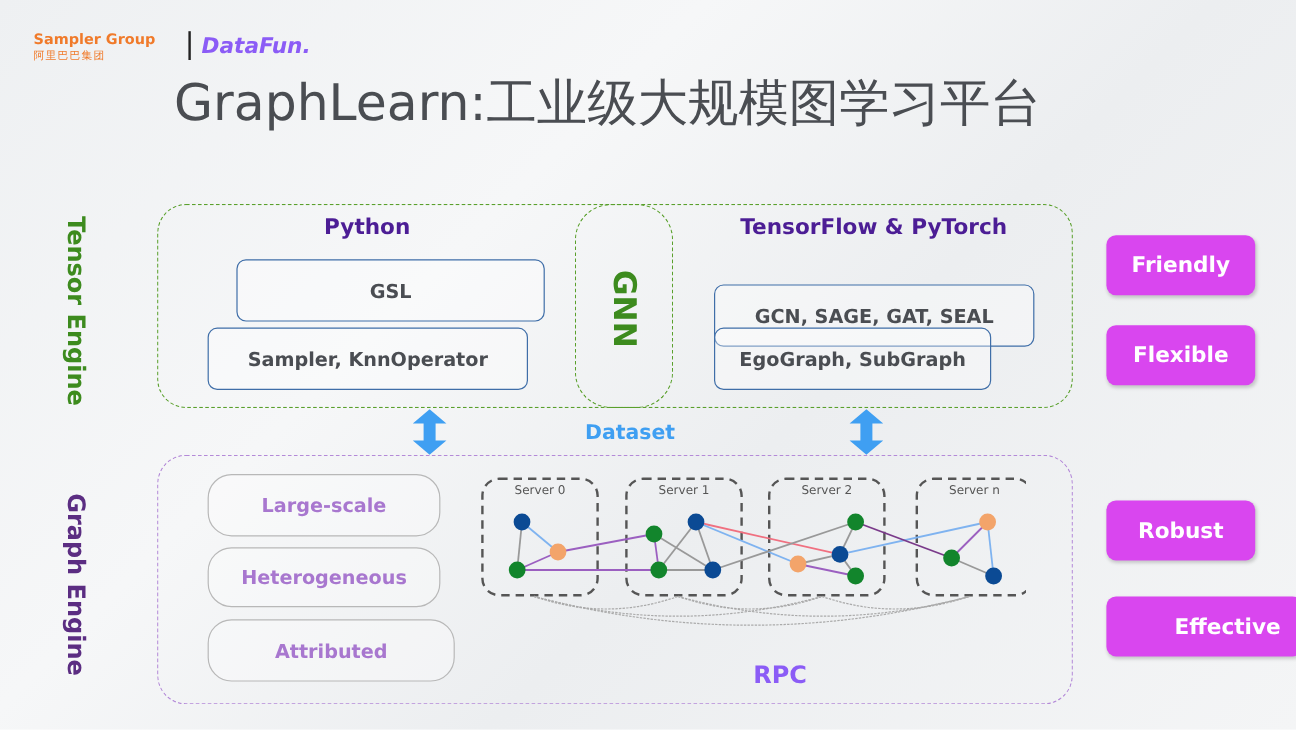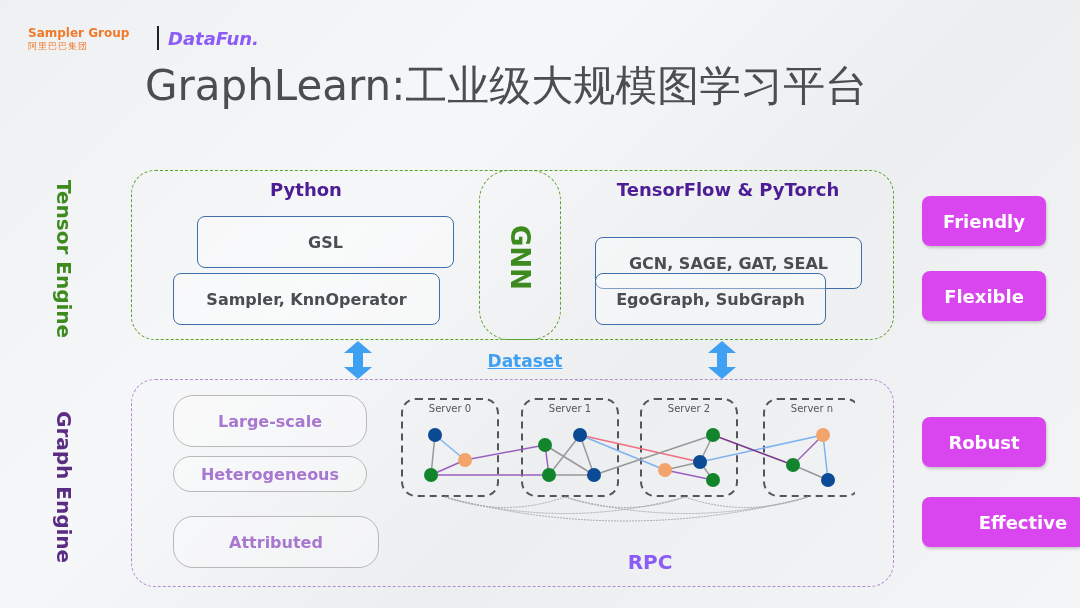--- a/index.html
+++ b/index.html
@@ -19,21 +19,21 @@
   .gnn-box{left:479px;top:170px;width:82px;height:170px;border:1.5px dashed #5aa02c;border-radius:30px;box-sizing:border-box;}
   .gnn-text{left:505px;top:225px;color:#3d8b1e;font-weight:bold;font-size:26px;writing-mode:vertical-rl;}
   .sec-head{color:#4c1d95;font-weight:bold;font-size:18px;text-align:center;}
   .blue-box{border:1.5px solid #3f6ea8;border-radius:8px;box-sizing:border-box;background:rgba(255,255,255,0.35);
     display:flex;align-items:center;justify-content:center;font-weight:bold;color:#4a4d52;font-size:16px;}
   .graph-box{left:131px;top:379px;width:763px;height:208px;border:1.5px dashed #b48ad8;border-radius:24px;box-sizing:border-box;}
   .gray-box{border:1.5px solid #b8b8b8;border-radius:20px;box-sizing:border-box;background:rgba(255,255,255,0.3);
     display:flex;align-items:center;justify-content:center;font-weight:bold;color:#a877cf;font-size:16px;}
   .orange-btn{background:#d946ef;border-radius:8px;color:#fff;font-weight:bold;font-size:18px;
     display:flex;align-items:center;justify-content:center;width:124px;height:50px;box-shadow:1px 2px 3px rgba(0,0,0,0.18);cursor:pointer;}
-  .dataset{left:460px;top:351px;width:130px;text-align:center;color:#3f9ff2;font-weight:bold;font-size:17px;text-decoration:underline;}
+  .dataset{left:460px;top:351px;width:130px;text-align:center;color:#3f9ff2;font-weight:bold;font-size:17px;}
   .rpc{left:610px;top:550px;width:80px;text-align:center;color:#8b5cf6;font-weight:bold;font-size:20px;}
   svg text{font-family:"DejaVu Sans",sans-serif;}
 </style>
 </head>
 <body>
 
 <div class="abs logo-ali">
   <span>Sampler Group</span>
   <span class="sub">阿里巴巴集团</span>
 </div>
@@ -60,21 +60,21 @@
 </svg>
 <svg class="abs" style="left:702px;top:339px;" width="40" height="42">
   <path d="M20 2 L34 14 L25 14 L25 28 L34 28 L20 40 L6 28 L15 28 L15 14 L6 14 Z" fill="#3f9ff2"></path>
 </svg>
 <div class="abs dataset">Dataset</div>
 
 <div class="abs vlabel graph-label">Graph Engine</div>
 <div class="abs graph-box"></div>
 
 <div class="abs gray-box" style="left:173px;top:395px;width:194px;height:52px;">Large-scale</div>
-<div class="abs gray-box" style="left:173px;top:456px;width:194px;height:36px;">Heterogeneous</div>
+<div class="abs gray-box" style="left:173px;top:456px;width:194px;height:50px;">Heterogeneous</div>
 <div class="abs gray-box" style="left:173px;top:516px;width:206px;height:52px;">Attributed</div>
 
 <svg class="abs" style="left:395px;top:390px;" width="460" height="140">
 
   <g fill="none" stroke="#555" stroke-width="2" stroke-dasharray="7,5">
     <rect x="7" y="9" width="96" height="97" rx="14"></rect>
     <rect x="127" y="9" width="96" height="97" rx="14"></rect>
     <rect x="246" y="9" width="96" height="97" rx="14"></rect>
     <rect x="369" y="9" width="96" height="97" rx="14"></rect>
   </g>

